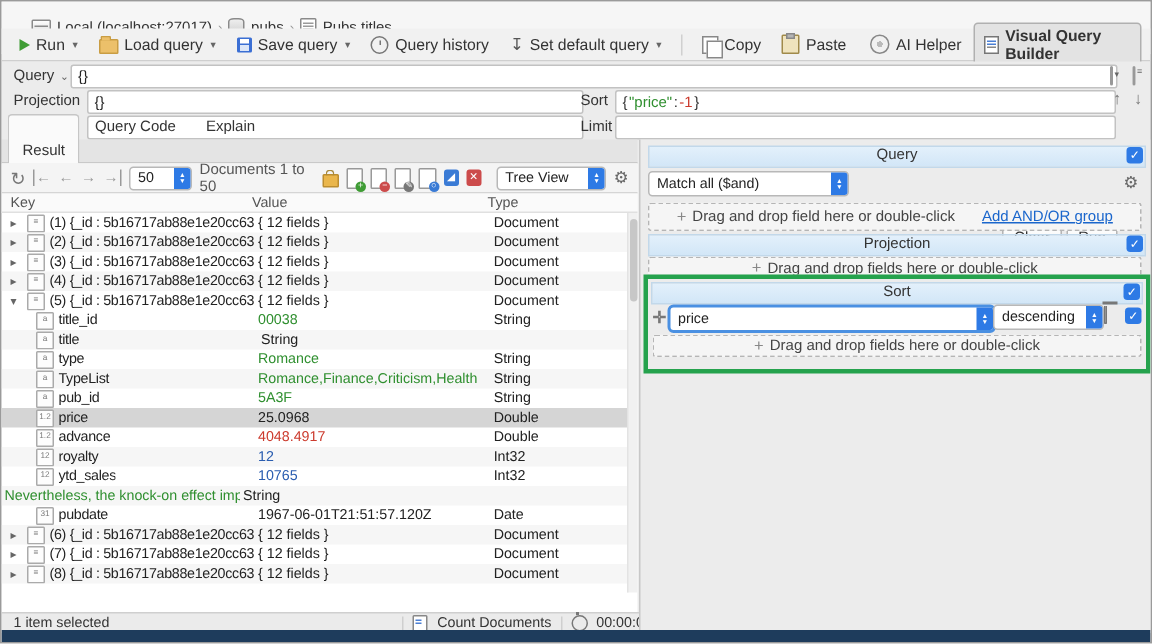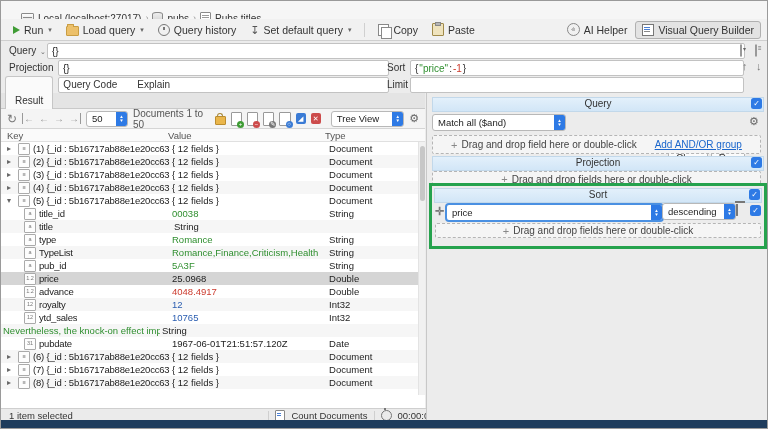--- a/index.html
+++ b/index.html
@@ -26,21 +26,21 @@
   .ic-save::before{content:"";position:absolute;top:1px;left:2px;width:6px;height:3px;background:#fff;}
   .ic-save::after{content:"";position:absolute;bottom:1px;left:2px;width:6px;height:4px;background:#dce6f8;}
   .ic-clock{width:10px;height:10px;border:1.4px solid #777;border-radius:50%;position:relative;}
   .ic-clock::after{content:"";position:absolute;left:45%;top:2px;width:1.4px;height:3.5px;background:#777;}
   .ic-pin{color:#555;font-size:11px;line-height:10px;}
   .ic-copy{width:9px;height:10px;border:1px solid #888;background:#fff;position:relative;}
   .ic-copy::after{content:"";position:absolute;left:2px;top:2px;width:9px;height:10px;border:1px solid #888;background:#fefefe;}
   .ic-paste{width:10px;height:11px;border:1px solid #a08a4a;background:#efe3bd;border-radius:1px;position:relative;}
   .ic-paste::before{content:"";position:absolute;top:-2px;left:2px;width:4px;height:2px;background:#b5b5b5;border:1px solid #888;}
   .ic-ai{width:11px;height:11px;border:1.4px solid #888;border-radius:50%;background:radial-gradient(circle at 50% 50%, #bbb 0 2px, transparent 2px);}
-  .vqb-btn{display:flex;align-items:center;gap:4px;background:#e3e3e3;border:1px solid #b0b0b0;border-radius:3px;padding:2px 6px;}
+  .vqb-btn{display:flex;align-items:center;gap:4px;background:#e3e3e3;border:1px solid #b0b0b0;border-radius:3px;padding:2px 6px;font-weight:bold;}
   .ic-vqb{width:10px;height:10px;background:#fff;border:1px solid #777;position:relative;}
   .ic-vqb::after{content:"";position:absolute;left:1px;top:2px;width:6px;height:1px;background:#4a7fd4;box-shadow:0 2px 0 #4a7fd4,0 4px 0 #888;}
   
   #querybar{top:40px;left:0;right:0;height:52px;background:#ececec;font-size:10px;color:#333;}
   .qlabel{position:absolute;color:#333;}
   .qinput{position:absolute;height:14px;border:1px solid #c2c2c2;border-radius:2px;background:#fff;font-family:"Liberation Sans",sans-serif;font-size:10px;padding:0 4px;color:#222;}
   .sortbox{position:absolute;height:14px;border:1px solid #c2c2c2;border-radius:2px;background:#fff;font-size:10px;padding:0 4px;display:flex;align-items:center;gap:1px;}
   .tok-key{color:#2f8f2f;}
   .tok-num{color:#cc3b2e;}
   .ud{color:#777;font-size:11px;line-height:12px;}
@@ -138,20 +138,25 @@
       <span class="ic-play"></span>
       <span>Run</span>
       <span class="caret">▾</span>
     </div>
     <div class="tbtn">
       <span class="ic-folder"></span>
       <span>Load query</span>
       <span class="caret">▾</span>
     </div>
     <div class="tbtn">
+      <span class="ic-save"></span>
+      <span>Save query</span>
+      <span class="caret">▾</span>
+    </div>
+    <div class="tbtn">
       <span class="ic-clock"></span>
       <span>Query history</span>
     </div>
     <div class="tbtn">
       <span class="ic-pin">↧</span>
       <span>Set default query</span>
       <span class="caret">▾</span>
     </div>
     <div class="tsep"></div>
     <div class="tbtn">

